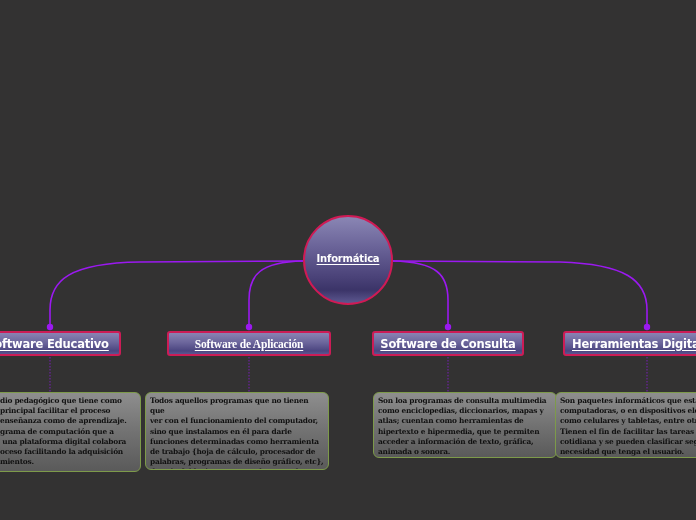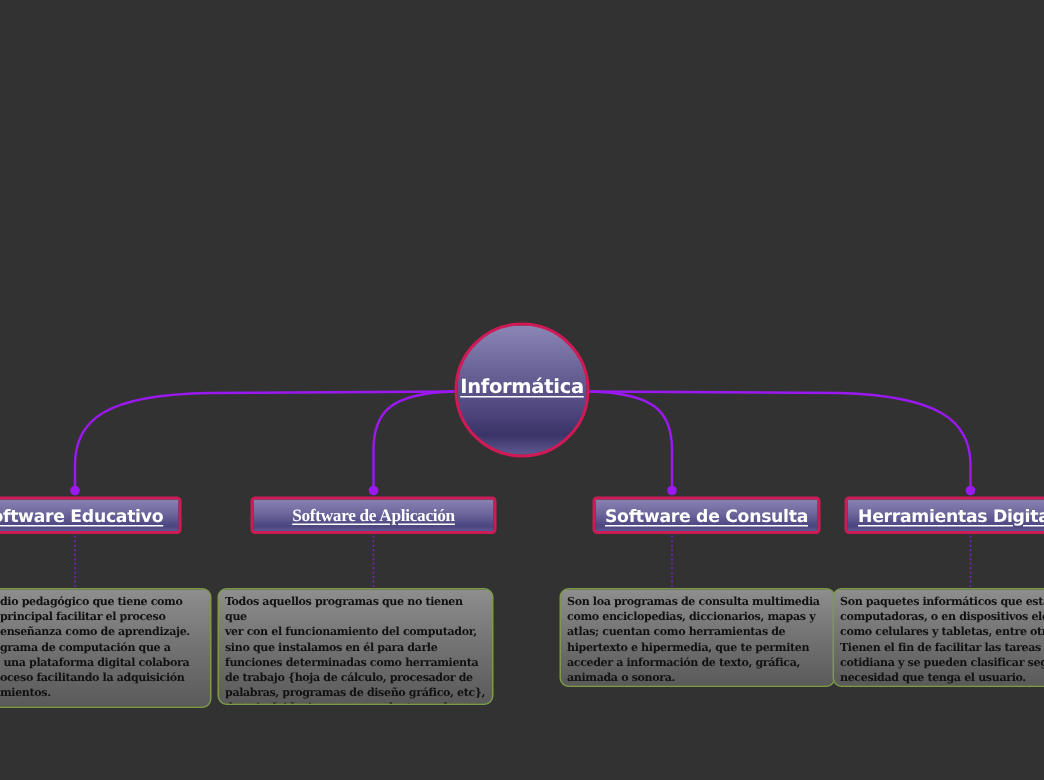--- a/index.html
+++ b/index.html
@@ -13,21 +13,21 @@
 
   .central {
     position: absolute; left: 303px; top: 215px; width: 86px; height: 86px;
     border-radius: 50%;
     border: 2px solid #d01a55;
     background: linear-gradient(to bottom, #8a86b4 0%, #6a6398 35%, #4a4278 70%, #3b3468 85%, #5d5890 100%);
     display: flex; align-items: center; justify-content: center;
     box-sizing: border-box; width: 90px; height: 90px;
   }
   .central span {
-    color: #ffffff; font-weight: bold; font-size: 13px;
+    color: #ffffff; font-weight: bold; font-size: 10px;
     text-decoration: underline; text-underline-offset: 2px;
     font-family: "DejaVu Sans", sans-serif;
     letter-spacing: -0.2px;
     margin-top: -4px;
   }
 
   .topic {
     position: absolute; top: 331px; height: 25px;
     box-sizing: border-box;
     border: 2px solid #cc1c56;
@@ -88,21 +88,21 @@
   <div class="central">
     <span>Informática</span>
   </div>
 
   <div class="topic" style="left:-12px; width:133px;">
     <span style="margin-left:-14px;">Software Educativo</span>
   </div>
   <div class="topic" style="left:167px; width:164px;font-family:Liberation Serif, serif;">
     <span>Software de Aplicación</span>
   </div>
-  <div class="topic" style="left:372px; width:152px;margin-left:23px;">
+  <div class="topic" style="left:372px; width:152px;">
     <span>Software de Consulta</span>
   </div>
   <div class="topic" style="left:563px; width:170px; justify-content:flex-start; padding-left:7px;">
     <span>Herramientas Digitales</span>
   </div>
 
   <div class="note" style="left:-14px; width:155px; height:80px;">
     <p style="padding-left:2px;">...dio pedagógico que tiene como
 ...principal facilitar el proceso
 ...enseñanza como de aprendizaje.

